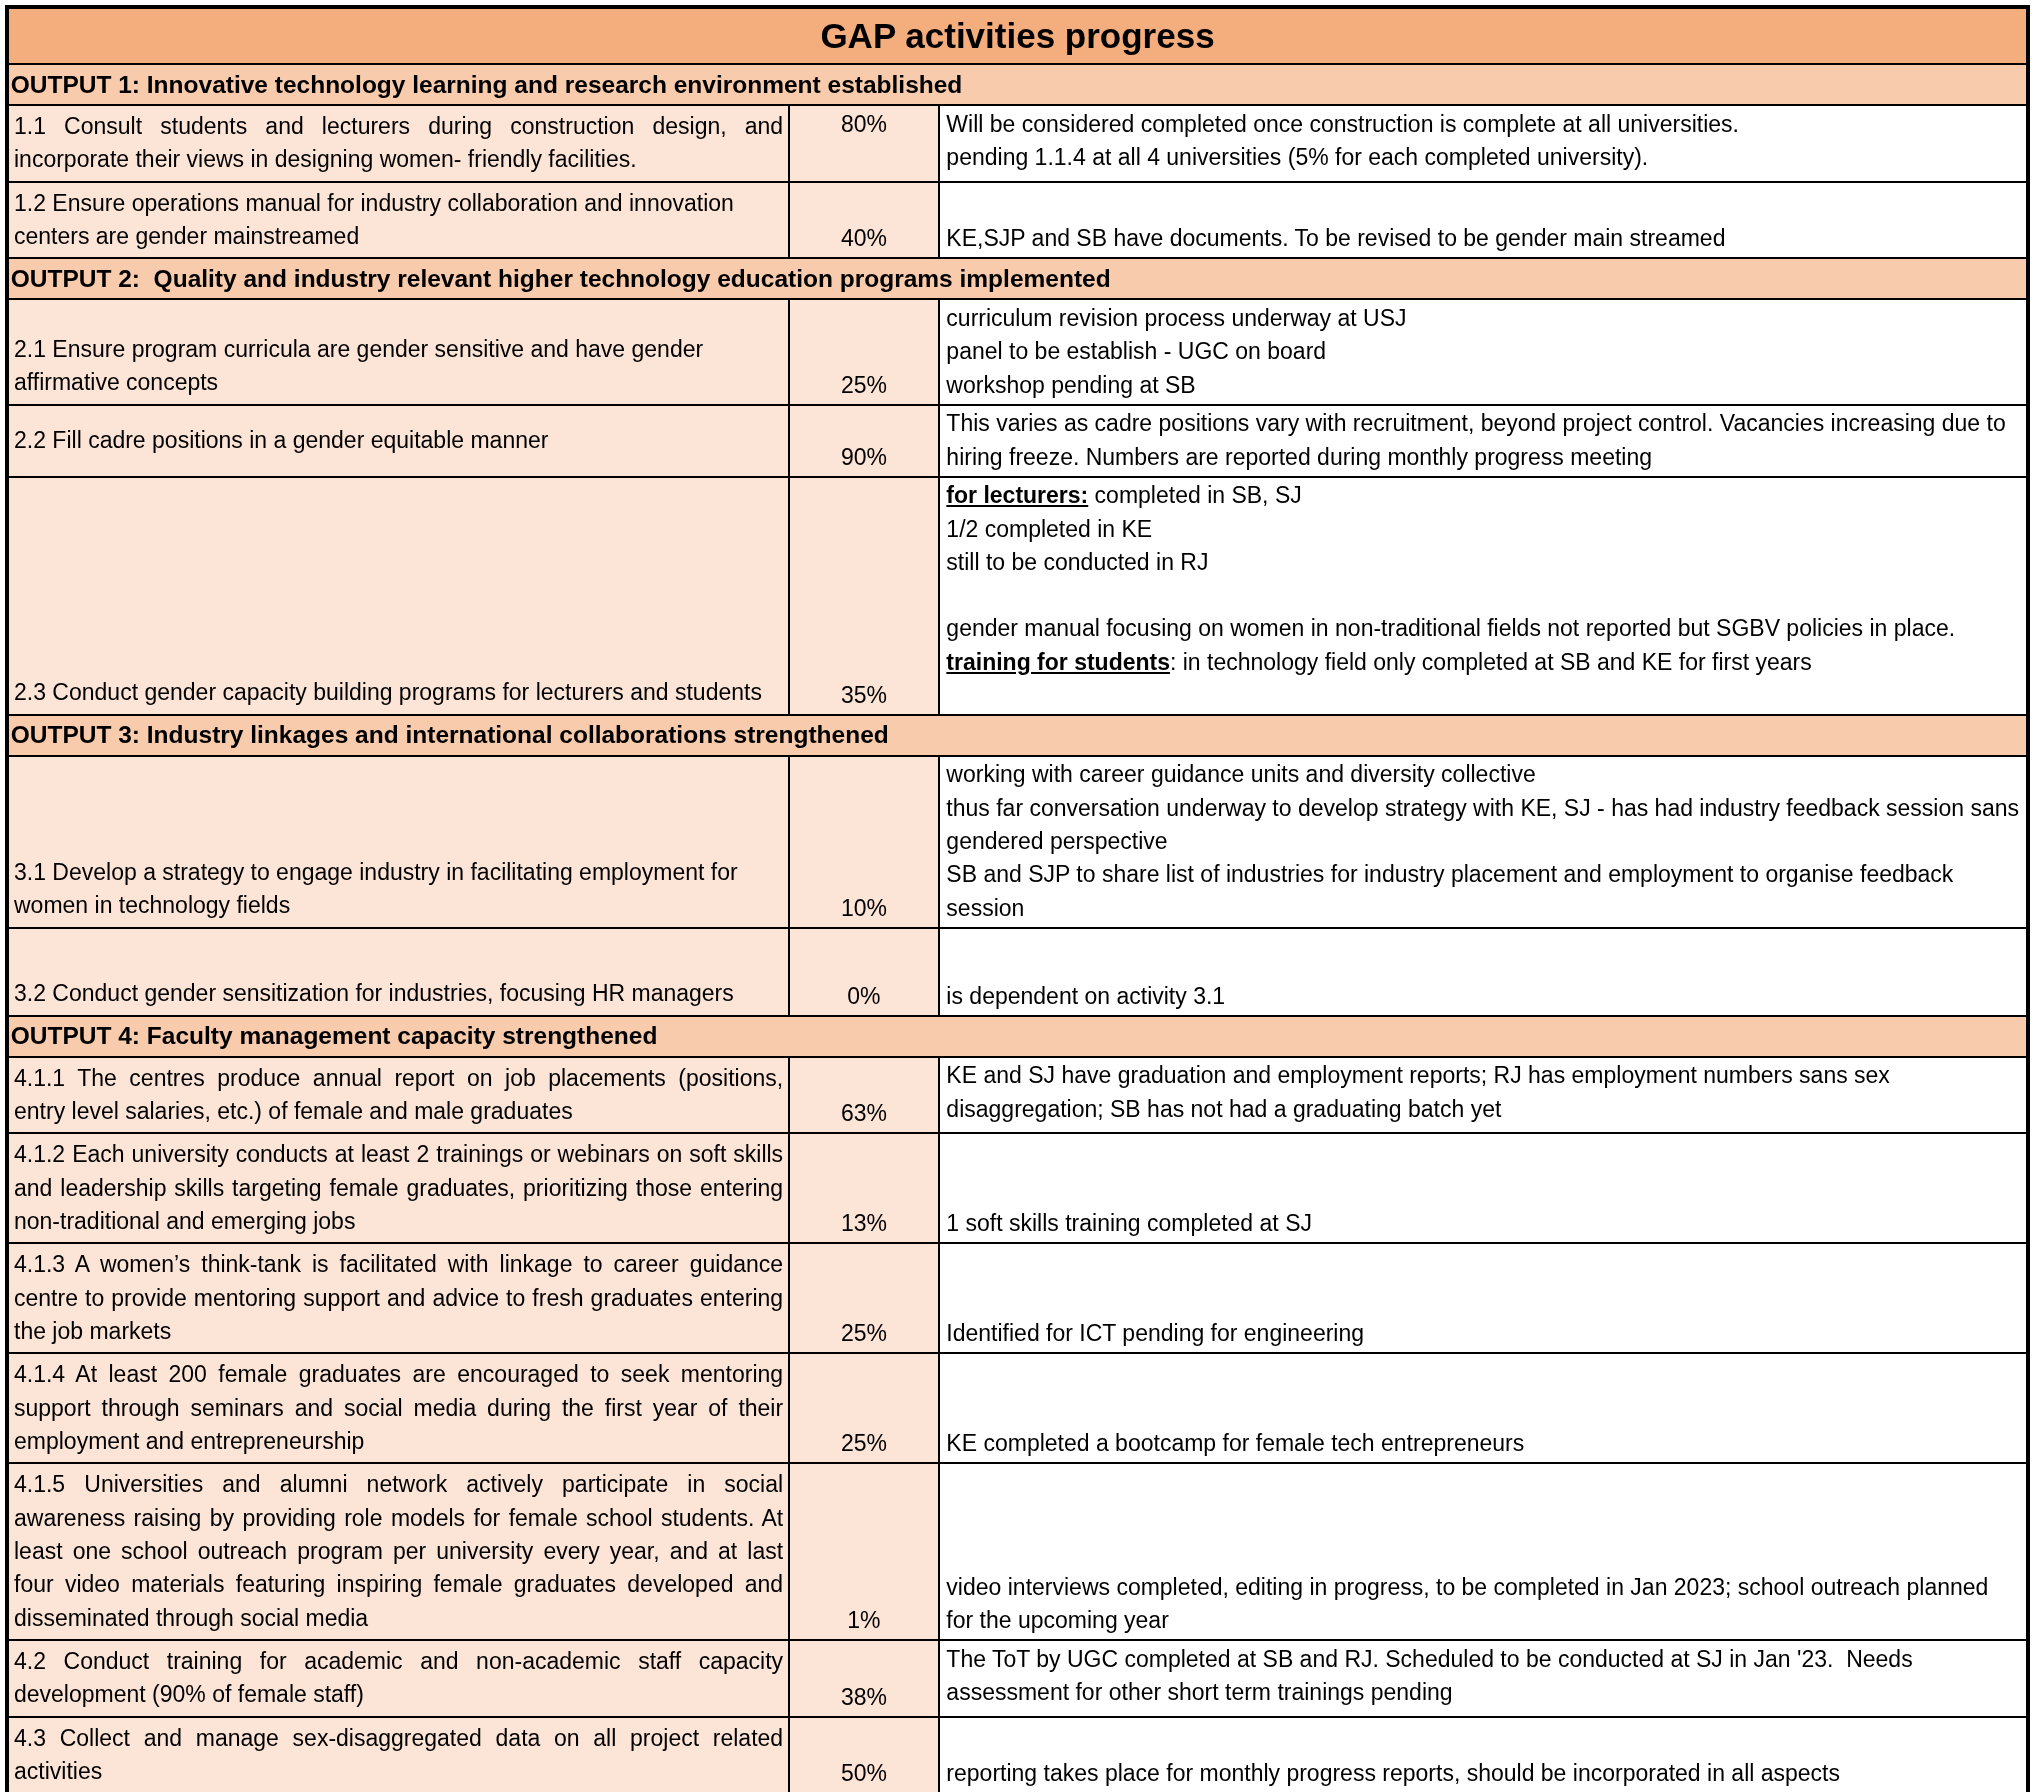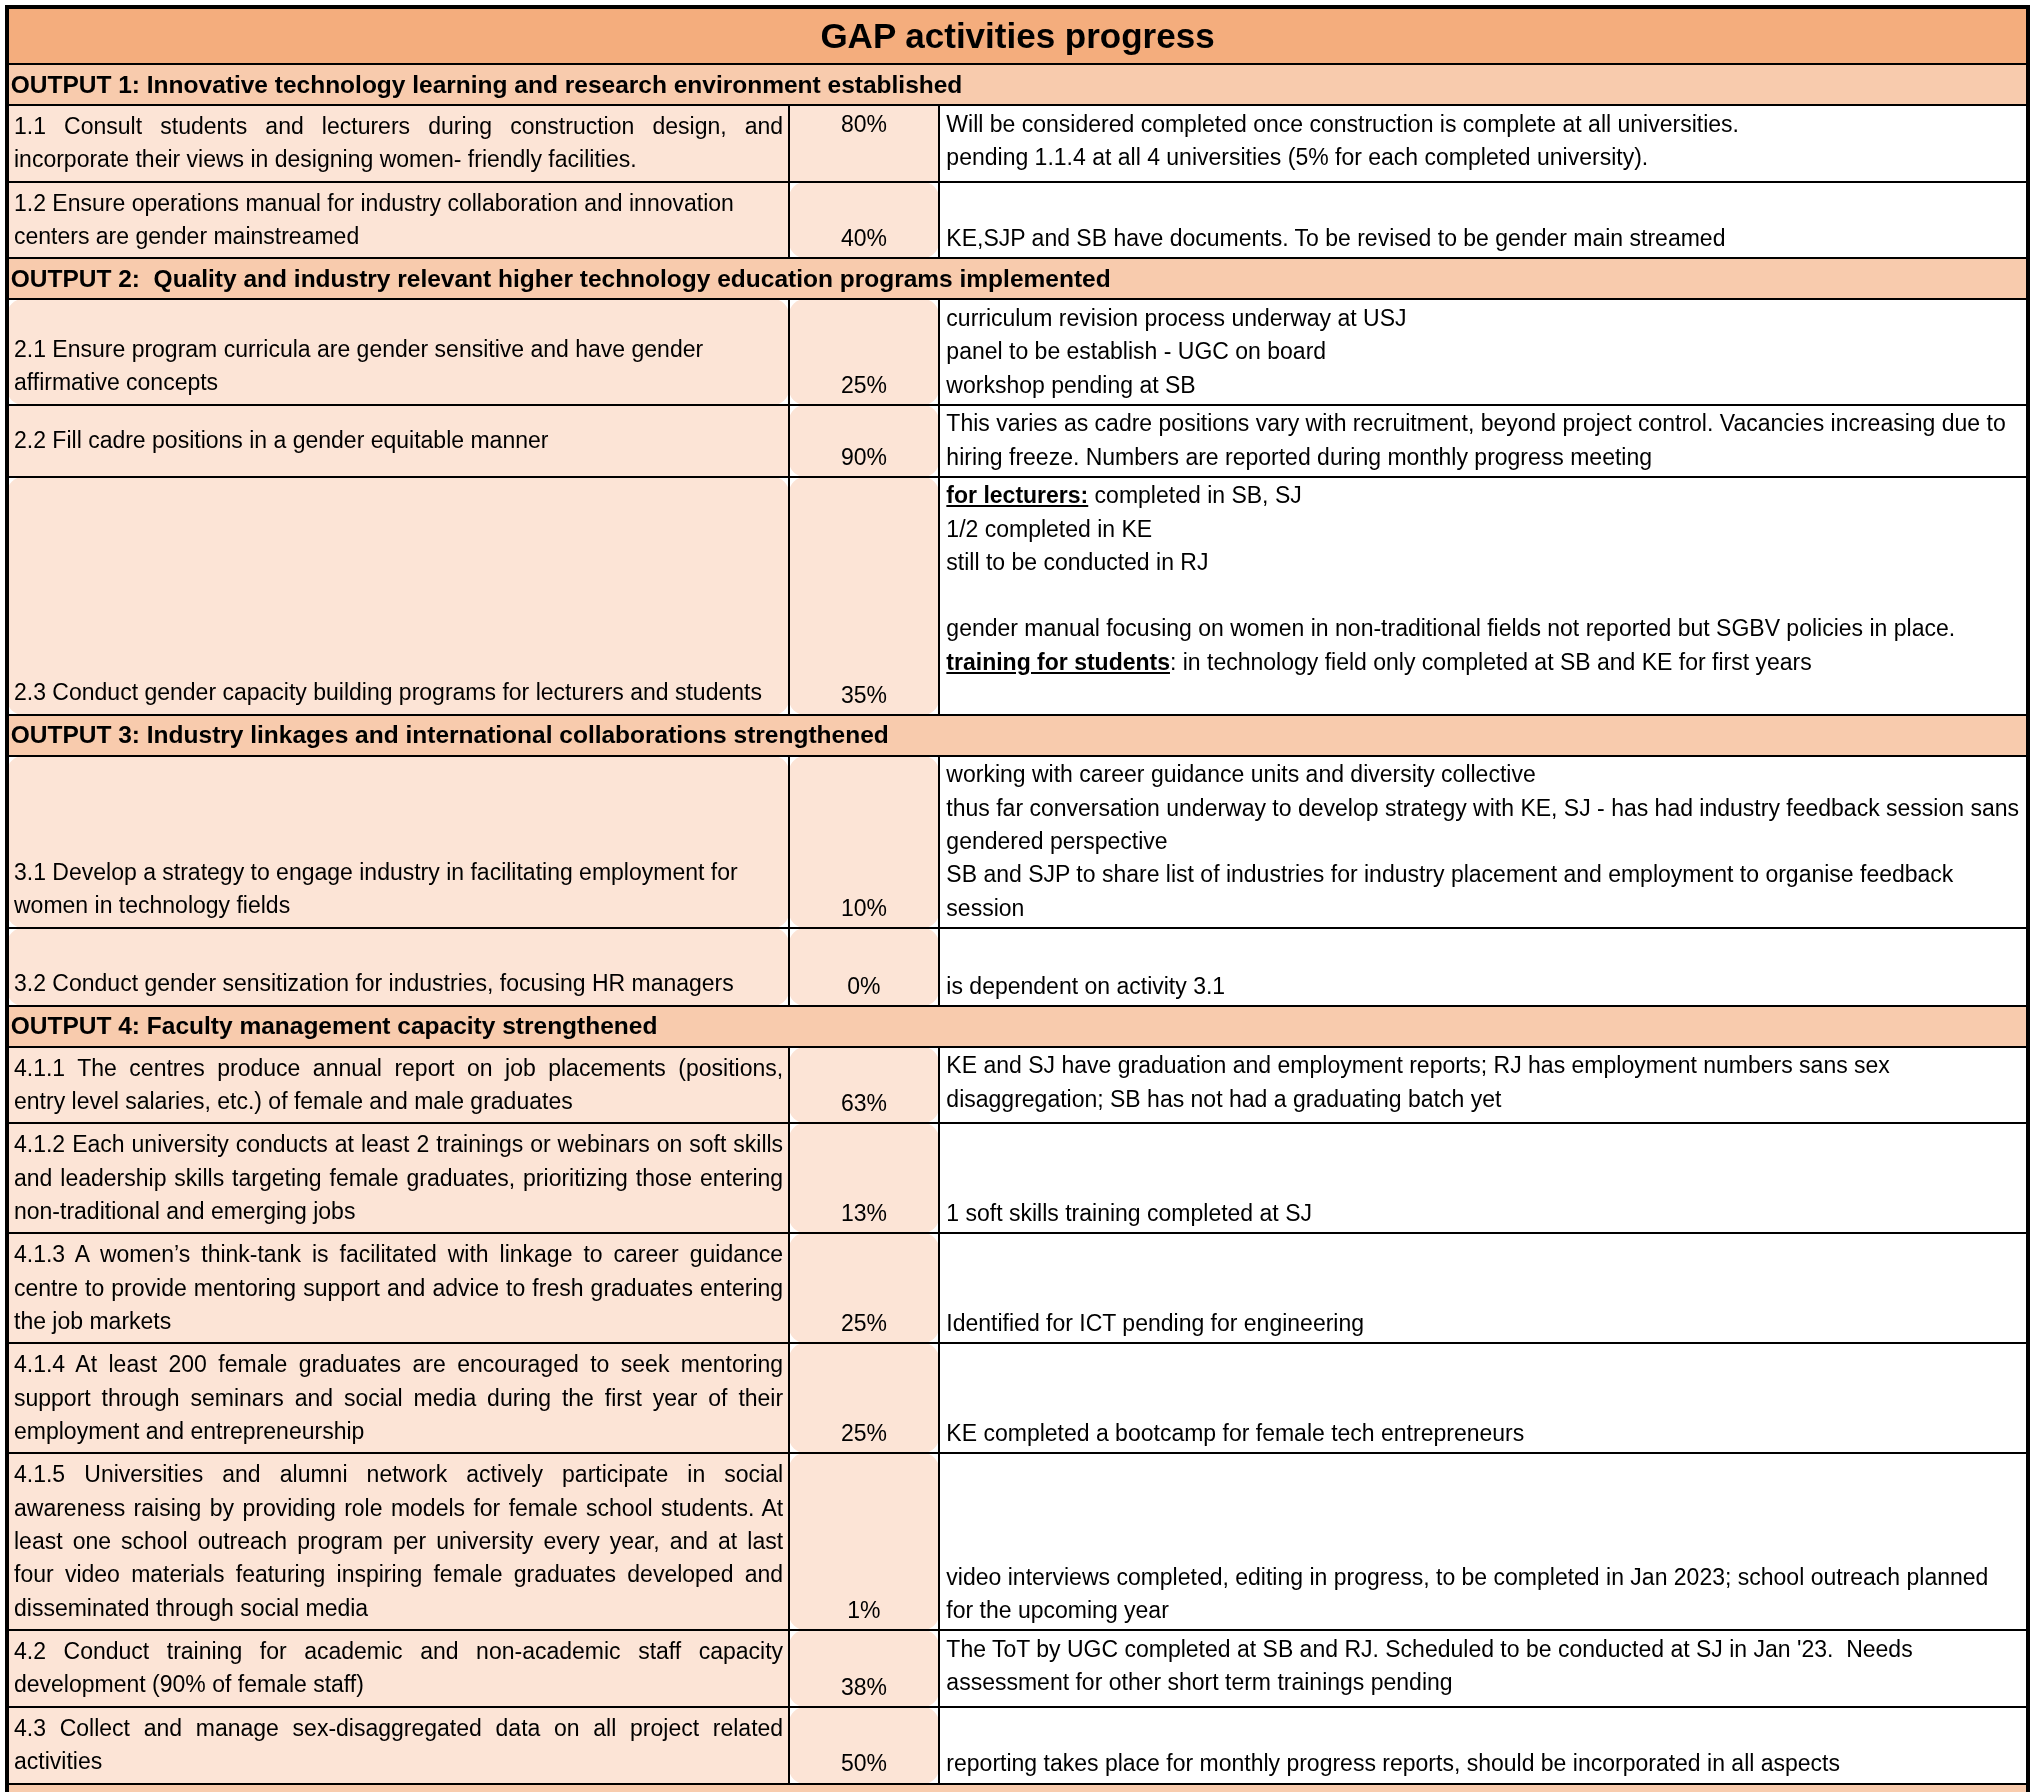--- a/index.html
+++ b/index.html
@@ -46,21 +46,21 @@
     font-size:24.5px;
     vertical-align:middle;
     padding:1.7px;
     white-space:pre-wrap;
   }
   td.activity{background:var(--activity-bg);padding:4px 5px;}
   td.progress{background:var(--activity-bg);text-align:center;}
   td.remark{background:var(--remark-bg);}
   .vt{vertical-align:top;}
   .vm{vertical-align:middle;}
-  .vb{vertical-align:bottom;border-radius:16px;}
+  .vb{vertical-align:bottom;}
   .just{text-align:justify;}
   .rl{min-height:33px;white-space:pre-wrap;}
   .ul{font-weight:bold;text-decoration:underline;}
   .ul:empty{display:none;}
 </style>
 </head>
 <body>
 
 <div class="page">
 <table class="gap">
@@ -138,21 +138,21 @@
   <tr style="height:160px">
     <td class="activity vb">3.1 Develop a strategy to engage industry in facilitating employment for women in technology fields</td>
     <td class="progress vb">10%</td>
     <td class="remark vt">
       <div class="rl"><span>working with career guidance units and diversity collective</span></div>
       <div class="rl"><span>thus far conversation underway to develop strategy with KE, SJ - has had industry feedback session sans gendered perspective</span></div>
       <div class="rl"><span>SB and SJP to share list of industries for industry placement and employment to organise feedback session</span></div>
     </td>
   </tr>
 
-  <tr style="height:78px">
+  <tr style="height:88px">
     <td class="activity vb">3.2 Conduct gender sensitization for industries, focusing HR managers</td>
     <td class="progress vb">0%</td>
     <td class="remark vb">
       <div class="rl"><span>is dependent on activity 3.1</span></div>
     </td>
   </tr>
 
   <tr class="section-row" style="height:30px">
     <td colspan="3">OUTPUT 4: Faculty management capacity strengthened</td>
   </tr>

